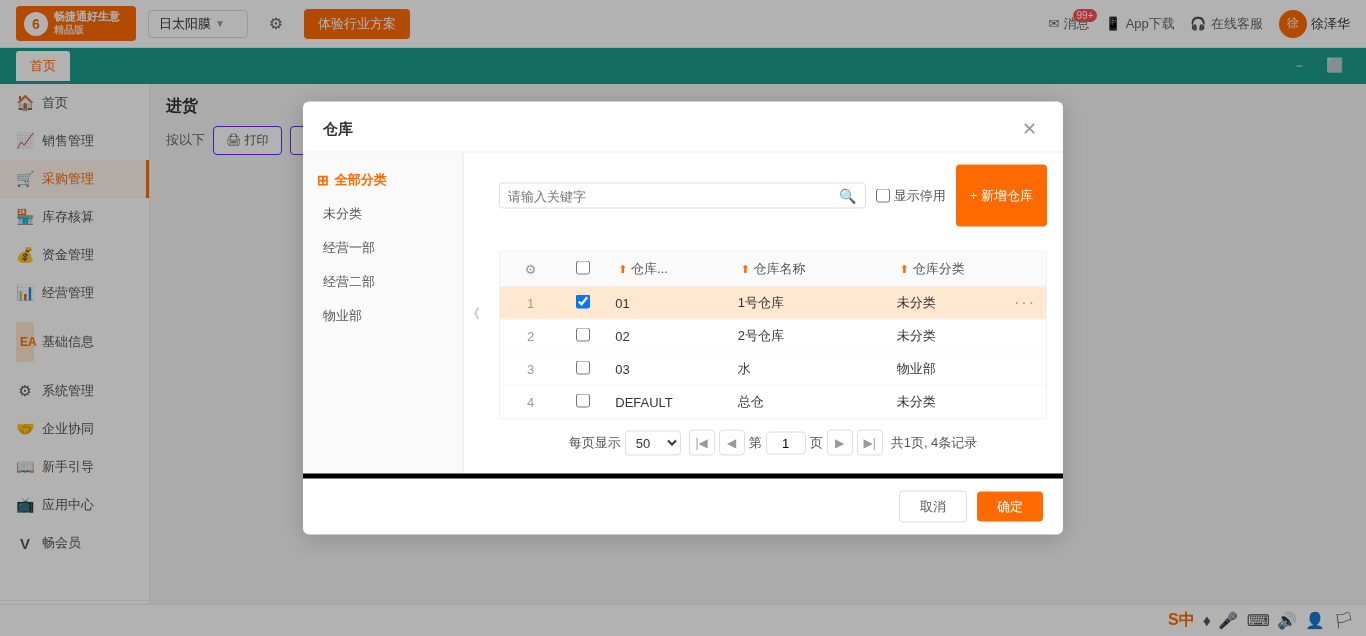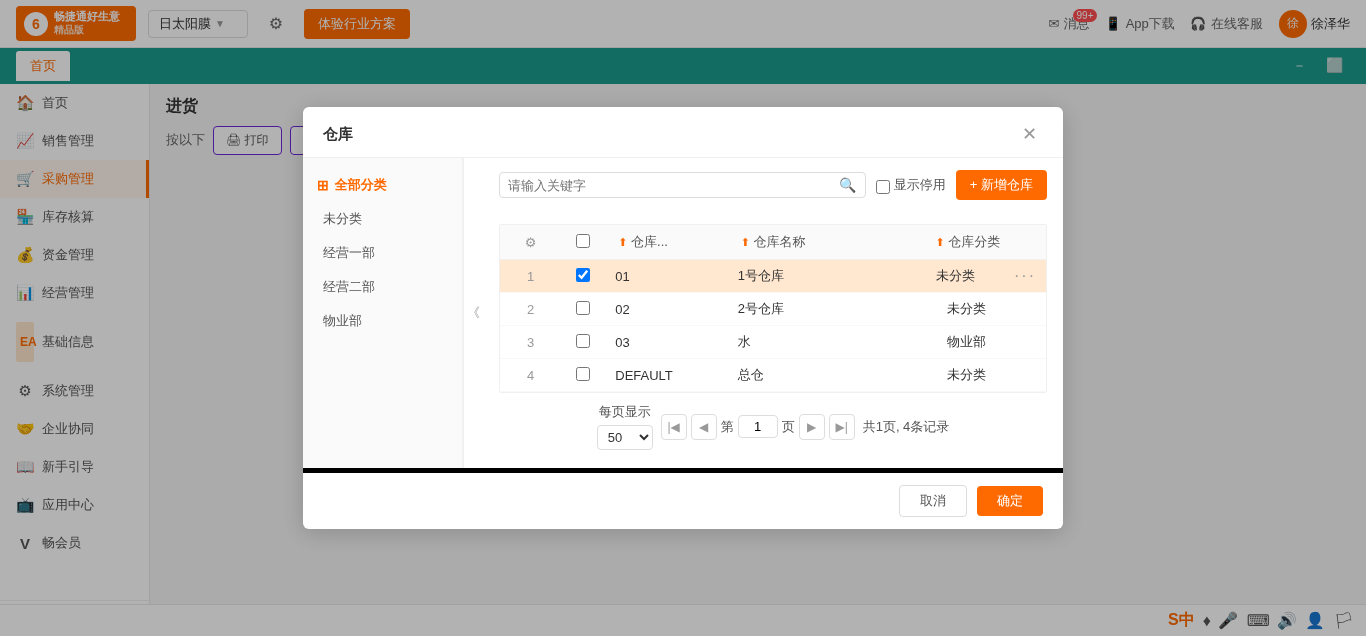--- a/index.html
+++ b/index.html
@@ -133,51 +133,51 @@
     
     .search-bar { display: flex; align-items: center; gap: 10px; margin-bottom: 24px; }
     .search-input-wrap {
       display: flex; align-items: center; border: 1px solid #ddd; border-radius: 4px;
       padding: 4px 8px; flex: 1; background: #fff;
     }
     .search-input-wrap input {
       border: none; outline: none; font-size: 13px; width: 100%; color: #999;
     }
     .search-icon { color: #999; font-size: 14px; }
-    .show-disabled { display: flex; align-items: flex-end; gap: 4px; color: #555; font-size: 13px; }
+    .show-disabled { display: flex; align-items: center; gap: 4px; color: #555; font-size: 13px; }
     .add-btn {
-      background: #ff6a00; color: #fff; border: none; padding: 6px 14px;
+      background: #ff6a00; color: #fff; border: none; padding: 22px 14px;
       border-radius: 4px; cursor: pointer; font-size: 13px; white-space: nowrap;
     }
 
     
     .table-wrap { flex: 1; overflow: auto; border: 1px solid #f0f0f0; border-radius: 2px; }
     table { width: 100%; border-collapse: collapse; font-size: 13px; }
     thead tr { background: #fafafa; }
     thead th {
       padding: 8px 10px; text-align: left; color: #555; font-weight: normal;
       border-bottom: 1px solid #f0f0f0; white-space: nowrap;
     }
     tbody tr { border-bottom: 1px solid #f8f8f8; }
     tbody tr.selected { background: #ffe7d0; }
     tbody td { padding: 7px 10px; color: #333; }
     .col-no { width: 50px; text-align: center; color: #999; }
     .col-cb { width: 36px; text-align: center; }
     .col-code { width: 100px; }
     .col-name { width: 130px; }
-    .col-cat { width: 130px; text-align: center; }
+    .col-cat { width: 130px; }
     .row-dots { color: #999; cursor: pointer; font-size: 16px; letter-spacing: 2px; }
 
     
     .pagination {
       display: flex; align-items: center; justify-content: center;
       gap: 8px; padding: 10px 0 6px; font-size: 13px; color: #555;
     }
     .page-select {
-      display: flex; align-items: center; gap: 4px; flex-direction: column;
+      display: flex; align-items: center; gap: 4px;
     }
     .page-select select {
       border: 1px solid #ddd; border-radius: 4px; padding: 3px 6px;
       font-size: 13px; color: #333; background: #fff;
     }
     .page-nav { display: flex; align-items: center; gap: 4px; }
     .page-nav-btn {
       width: 26px; height: 26px; border: 1px solid #ddd; border-radius: 4px;
       background: #fff; cursor: pointer; display: flex; align-items: center; justify-content: center;
       color: #999; font-size: 12px;

